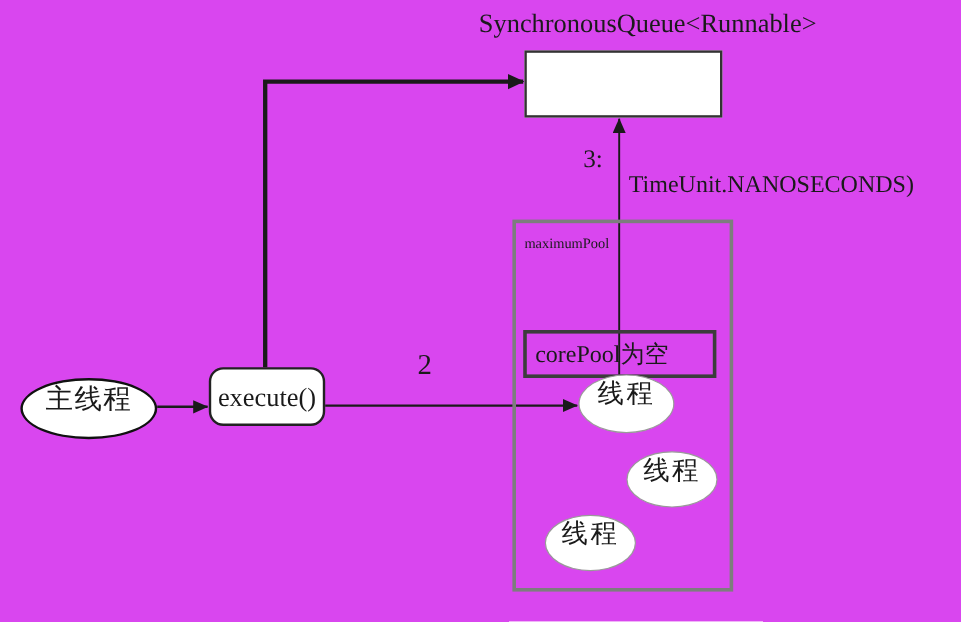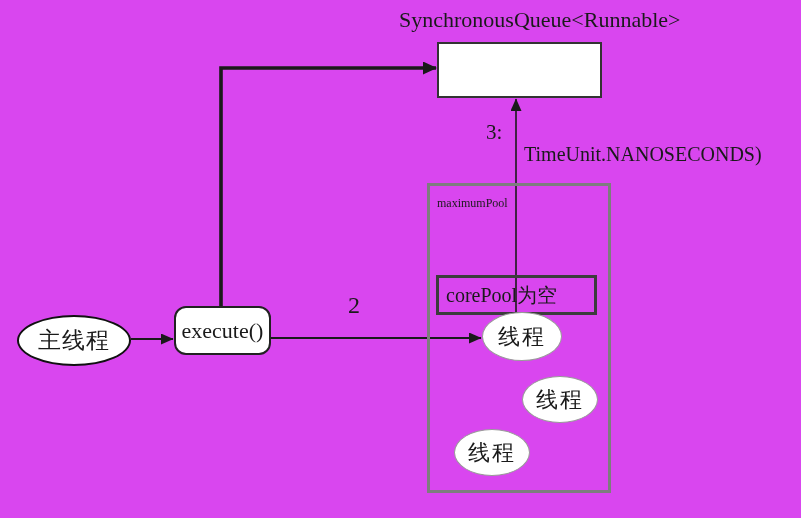--- a/index.html
+++ b/index.html
@@ -62,21 +62,21 @@
     padding-left: 7px;
     font-size: 20px;
     z-index: 2;
     margin-top: 32px;
   }
 
   .ellipse {
     border-radius: 50%;
     background: #ffffff;
     display: flex;
-    align-items: center;
+    align-items: flex-start;
     justify-content: center;
   }
   .thread-ellipse {
     border: 1.4px solid #9a9a9a;
     font-size: 22px;
     letter-spacing: 2px;
   }
   .thread-1 { left: 482px; top: 312px; width: 80px; height: 49px; }
   .thread-2 { left: 522px; top: 376px; width: 76px; height: 47px; }
   .thread-3 { left: 454px; top: 429px; width: 76px; height: 47px; }

